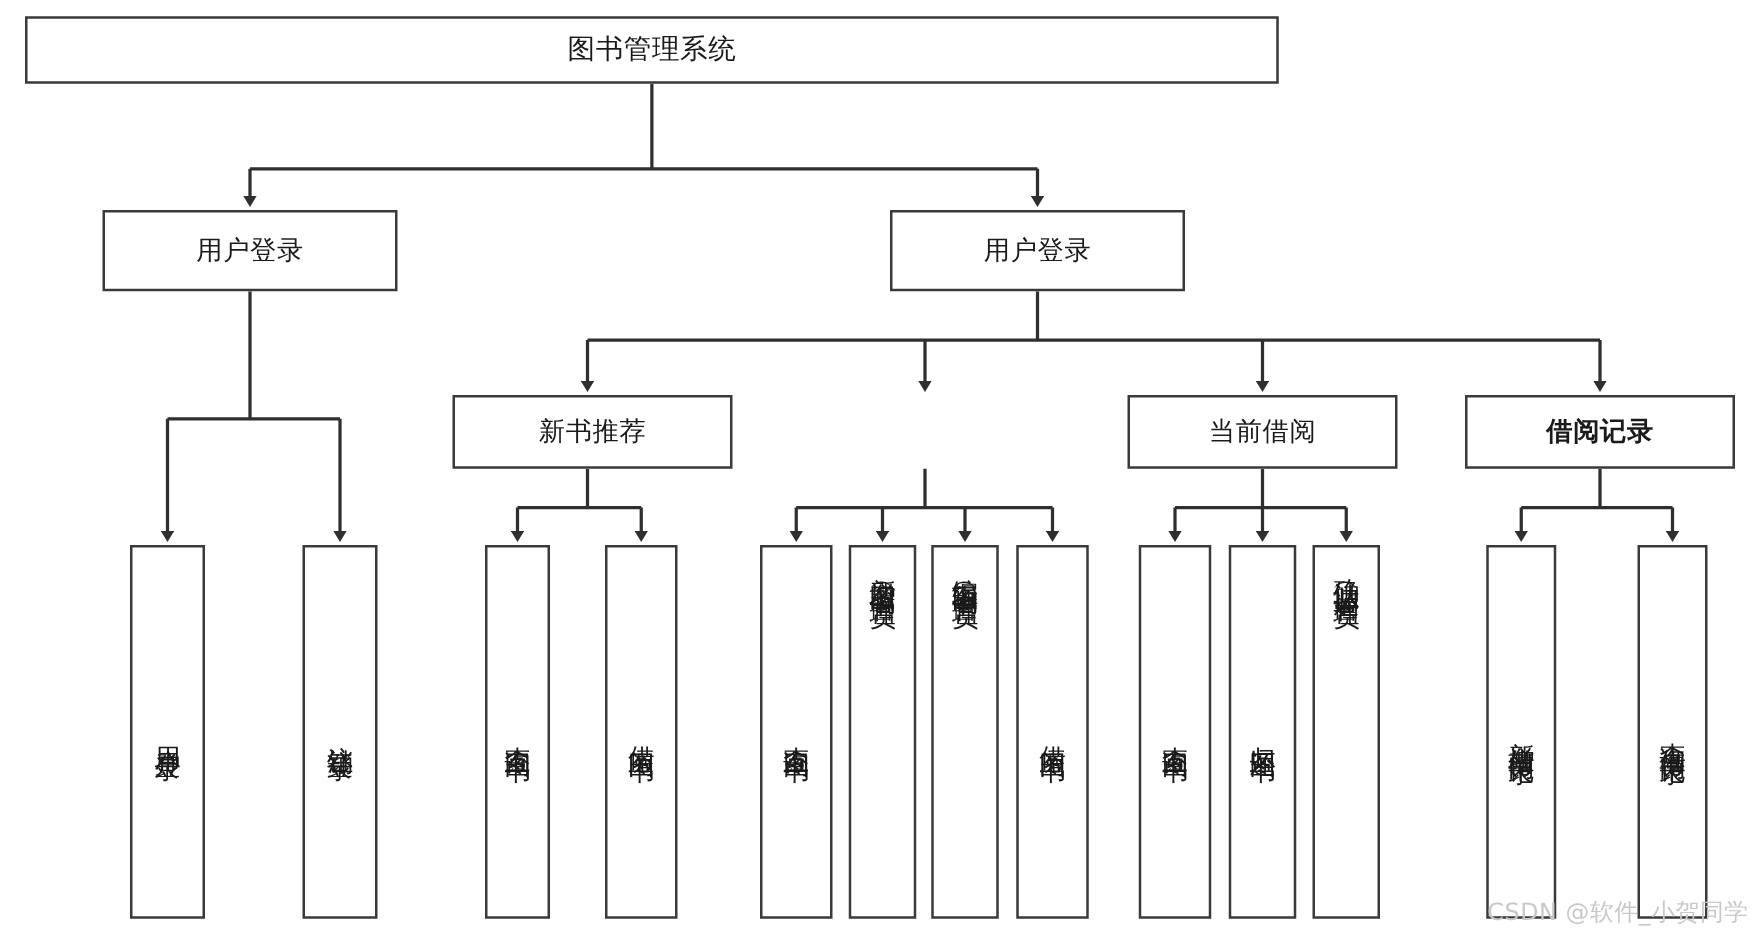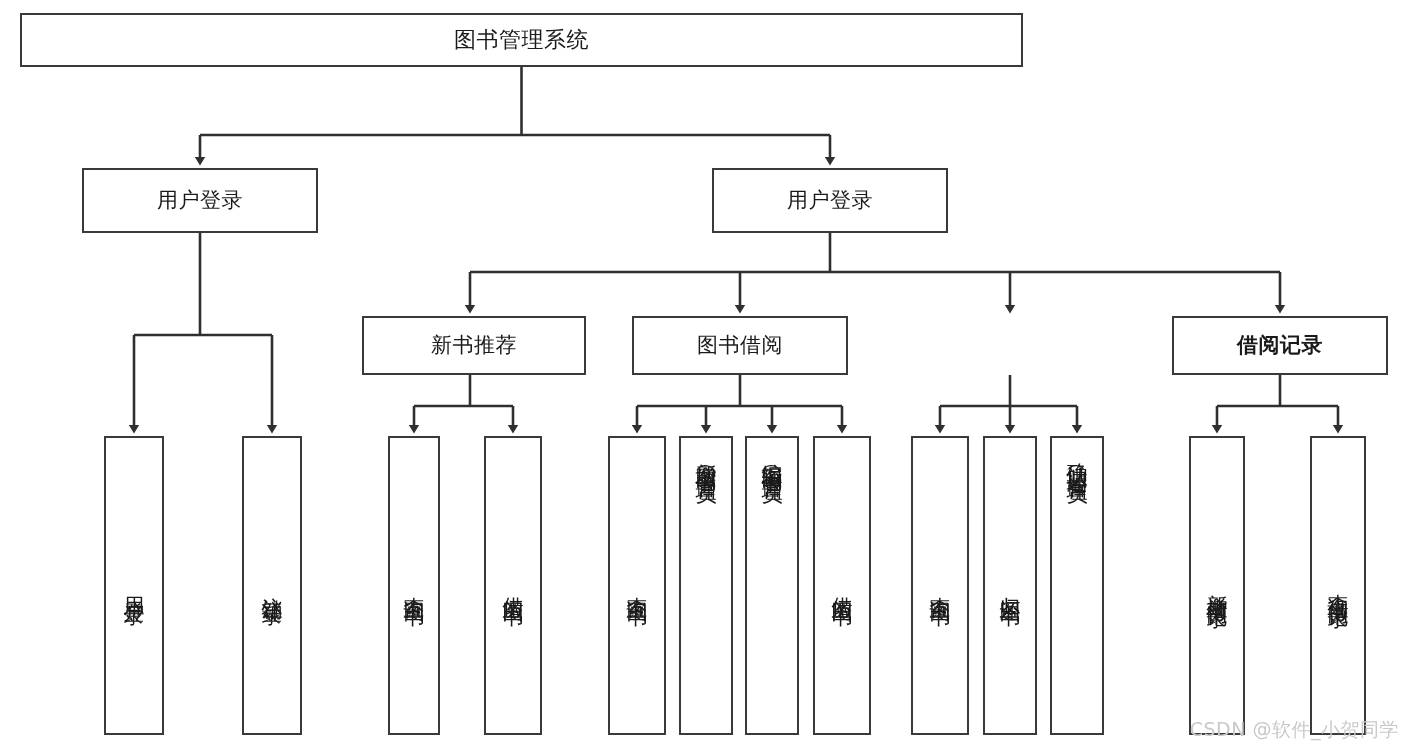--- a/index.html
+++ b/index.html
@@ -140,22 +140,22 @@
   <div class="node horiz" style="left: 82px; top: 168px; width: 236px; height: 65px;">
     <span class="lbl">用户登录</span>
   </div>
   <div class="node horiz" style="left: 712px; top: 168px; width: 236px; height: 65px;">
     <span class="lbl">用户登录</span>
   </div>
 
   <div class="node horiz" style="left: 362px; top: 316px; width: 224px; height: 59px;">
     <span class="lbl">新书推荐</span>
   </div>
-  <div class="node horiz" style="left: 632px; top: 316px; width: 216px; height: 59px;">
-    <span class="lbl">图书借阅</span>
+  <div class="node horiz" style="left: 902px; top: 316px; width: 216px; height: 59px;">
+    <span class="lbl">当前借阅</span>
   </div>
   <div class="node horiz" style="left: 1172px; top: 316px; width: 216px; height: 59px; font-weight: bold;">
     <span class="lbl">借阅记录</span>
   </div>
 
   <div class="node vert centered" style="left: 104px; top: 436px; width: 60px; height: 299px;">
     <span class="lbl">用户登录</span>
   </div>
   <div class="node vert centered" style="left: 242px; top: 436px; width: 60px; height: 299px;">
     <span class="lbl">注销登录</span>

